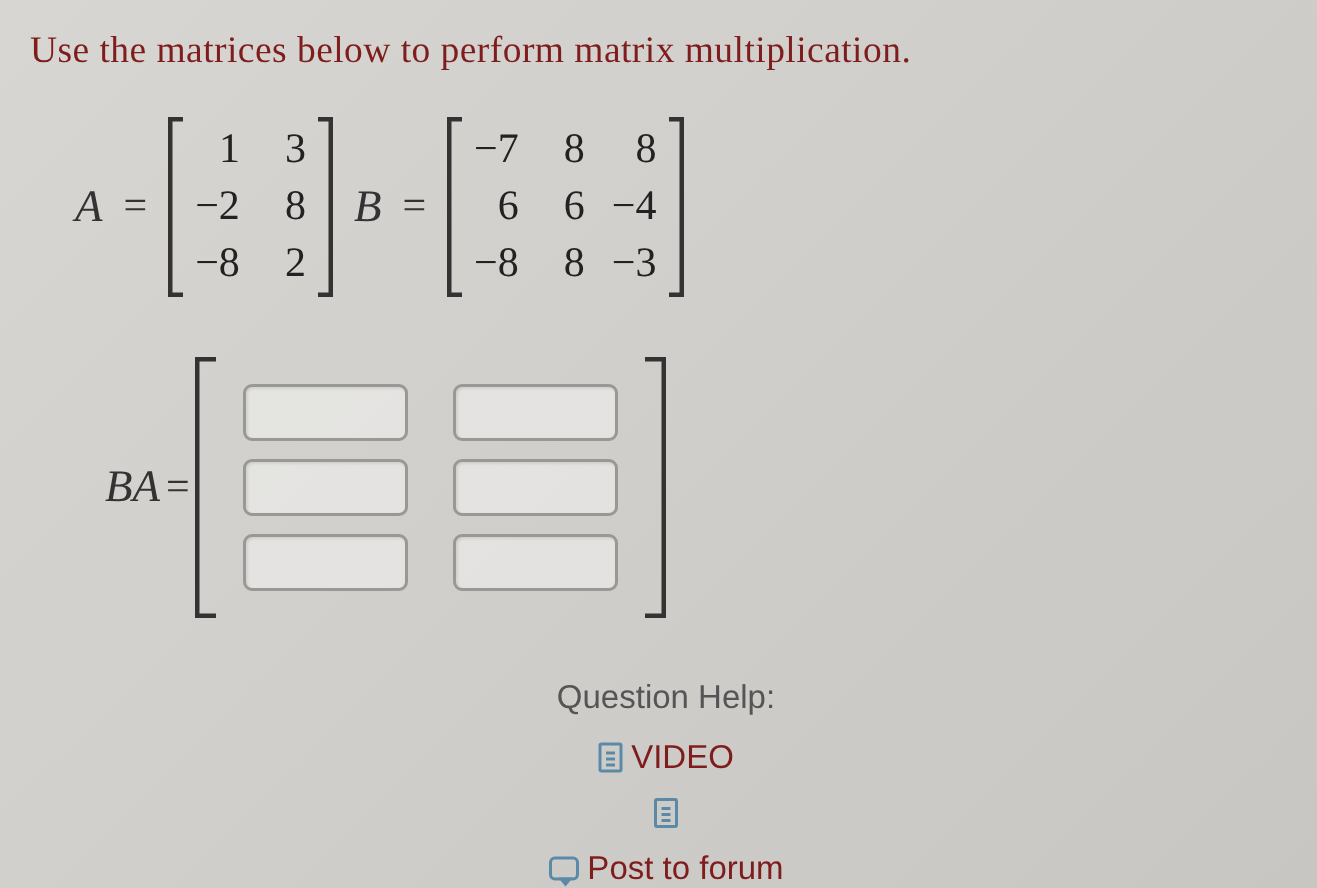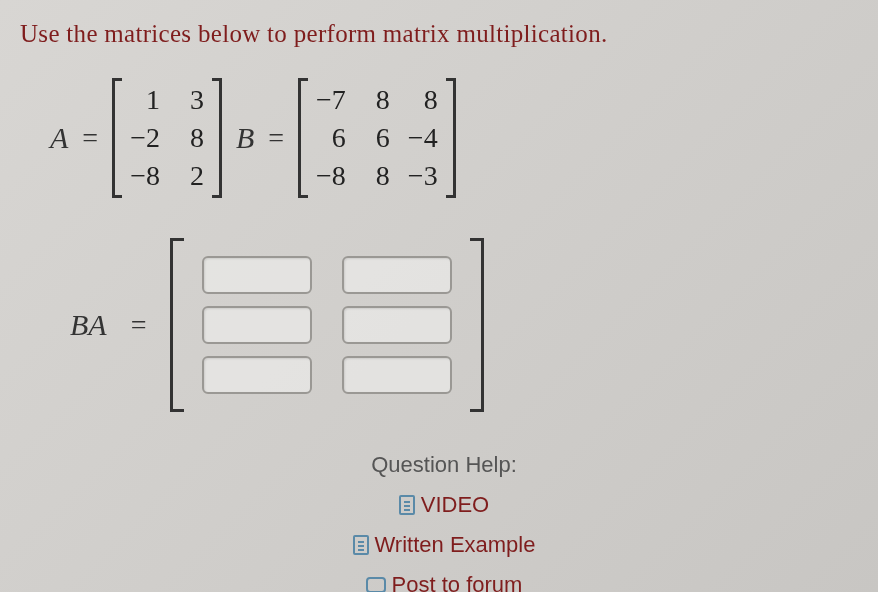--- a/index.html
+++ b/index.html
@@ -56,21 +56,21 @@
     color: #222;
     font-family: 'Times New Roman', serif;
   }
   .mat-a { grid-template-columns: repeat(2, auto); }
   .mat-b { grid-template-columns: repeat(3, auto); }
   .cell { text-align: right; min-width: 26px; }
 
   .ans-row {
     display: flex;
     align-items: center;
-    gap: 24px;
+    gap: 4px;
     margin-left: 50px;
     margin-bottom: 40px;
   }
   .ans-matrix { display: flex; align-items: stretch; }
   .ans-bracket {
     width: 14px;
     border-top: 3px solid #333;
     border-bottom: 3px solid #333;
   }
   .ans-bracket.left { border-left: 3px solid #333; }
@@ -191,19 +191,18 @@
 </div>
 
 <div class="help-row">
   <span class="help-label">Question Help:</span>
   <span class="help-link">
     <span class="doc-icon"></span>
     <span>VIDEO</span>
   </span>
   <span class="help-link">
     <span class="doc-icon"></span>
-    <span>Written Example</span>
   </span>
   <span class="help-link">
     <span class="chat-icon"></span>
     <span>Post to forum</span>
   </span>
 </div>
 
 </body></html>

